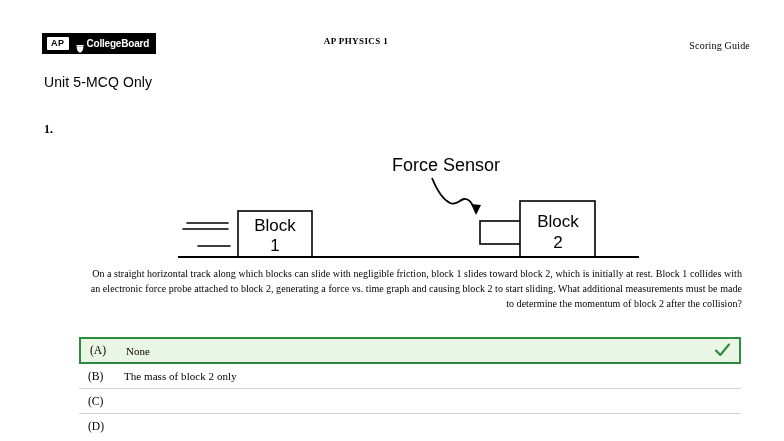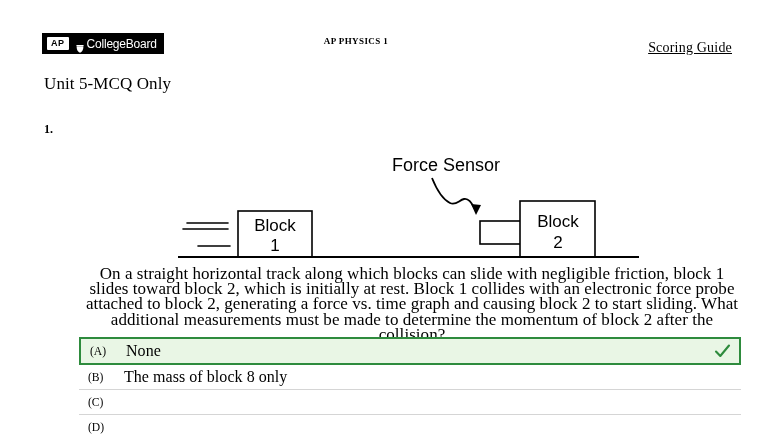--- a/index.html
+++ b/index.html
@@ -47,52 +47,51 @@
   }
   #logo-acorn {
     display: inline-block;
     width: 8px; height: 9px;
     margin-right: 3px;
     flex: none;
   }
   #logo-wordmark {
     color: #ffffff;
     font-family: "Liberation Sans", sans-serif;
-    font-weight: normal;
-    font-size: 12px;
+    font-weight: bold;
+    font-size: 10px;
     letter-spacing: -0.2px;
     white-space: nowrap;
     line-height: 1;
   }
   #header-center-title {
     position: absolute;
     left: 0; top: 36px;
     width: 712px;
     text-align: center;
     font-family: "Liberation Serif", serif;
     font-weight: bold;
     font-size: 9px;
     letter-spacing: 0.4px;
   }
   #header-right-title {
     position: absolute;
-    right: 52px; top: 40px;
-    font-family: "Liberation Serif", serif;
-    font-size: 14px;
+    right: 34px; top: 40px;
+    font-family: "Liberation Serif", serif;
+    font-size: 10px;
     letter-spacing: 0.2px;
     white-space: nowrap;
-    text-decoration: underline;
   }
 
   
   #unit-title {
     position: absolute;
     left: 44px; top: 74px;
-    font-family: Liberation Serif, serif;
-    font-size: 17px;
+    font-family: Liberation Sans, sans-serif;
+    font-size: 14px;
     letter-spacing: 0.1px;
     white-space: nowrap;
   }
 
   
   #question-number {
     position: absolute;
     left: 44px; top: 122px;
     font-family: "Liberation Serif", serif;
     font-weight: bold;
@@ -106,23 +105,23 @@
     width: 520px; height: 128px;
   }
   #diagram svg { display: block; }
 
   
   #stem-paragraph {
     position: absolute;
     left: 82px; top: 266px;
     width: 660px;
     font-family: "Liberation Serif", serif;
-    font-size: 17px;
+    font-size: 10px;
     line-height: 15.2px;
-    text-align: center;
+    text-align: right;
     letter-spacing: 0.05px;
   }
 
   
   #choices {
     position: absolute;
     left: 79px; top: 337px;
     width: 662px;
   }
   .choice {
@@ -135,21 +134,21 @@
   }
   .choice-letter {
     width: 36px;
     flex: none;
     font-family: "Liberation Serif", serif;
     font-size: 11.6px;
   }
   .choice-text {
     flex: 1 1 auto;
     font-family: "Liberation Serif", serif;
-    font-size: 16px;
+    font-size: 11px;
     letter-spacing: 0.05px;
   }
   .choice.correct {
     background: #e9f6e5;
     border: 2px solid #2e8b3d;
     min-height: 27px;
   }
   .choice.plain {
     border-bottom: 1px solid #d5d5d5;
   }
@@ -229,21 +228,21 @@
     <span class="choice-text">None</span>
     <span id="check-icon">
       <svg width="17" height="17" viewBox="0 0 17 17" xmlns="http://www.w3.org/2000/svg">
         <path d="M2 8.5 L6.3 13 L15 2.5" fill="none" stroke="#2e8b3d" stroke-width="2.1" stroke-linecap="round" stroke-linejoin="round"></path>
       </svg>
     </span>
   </div>
 
   <div class="choice plain">
     <span class="choice-letter">(B)</span>
-    <span class="choice-text">The mass of block 8 only</span>
+    <span class="choice-text">The mass of block 2 only</span>
   </div>
 
   <div class="choice plain">
     <span class="choice-letter">(C)</span>
   </div>
 
   <div class="choice plain">
     <span class="choice-letter">(D)</span>
   </div>
 

